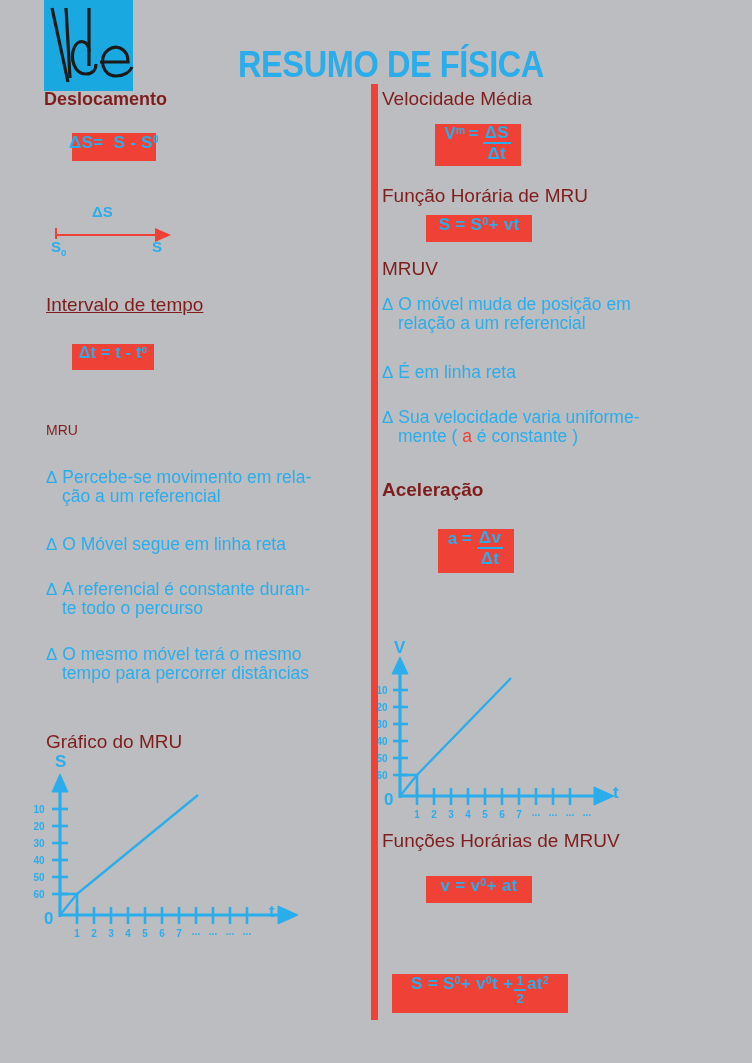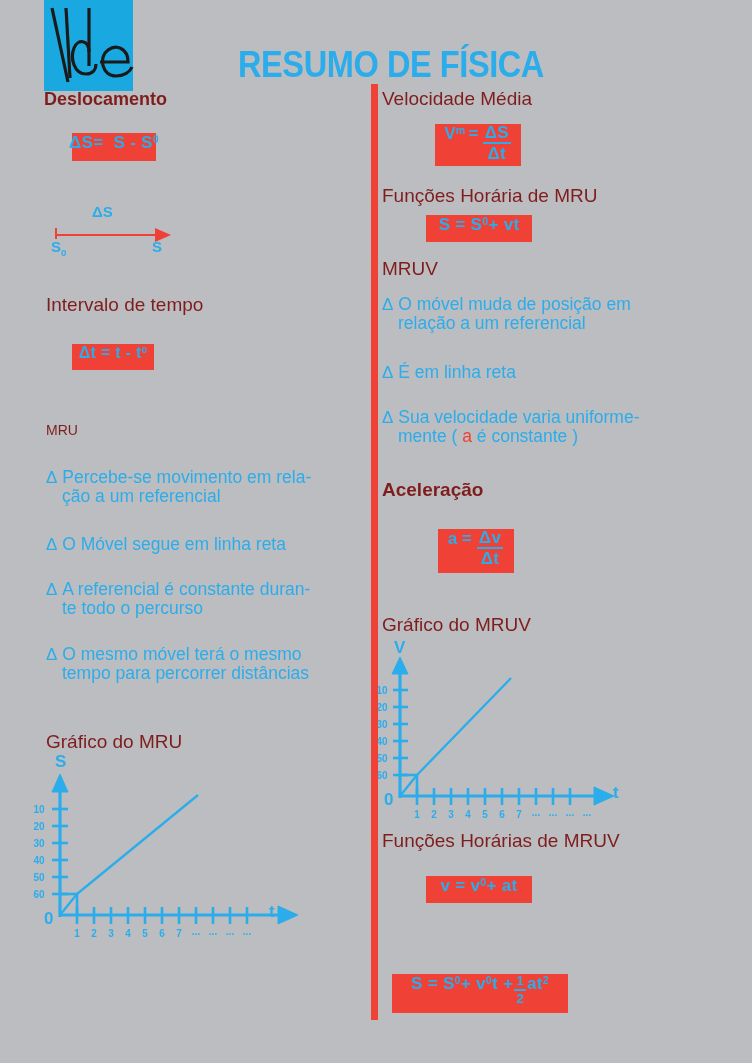--- a/index.html
+++ b/index.html
@@ -165,21 +165,21 @@
         <line x1="6" y1="23" x2="6" y2="34" stroke="#ef4136" stroke-width="2"></line>
         <line x1="6" y1="30" x2="108" y2="30" stroke="#ef4136" stroke-width="2"></line>
         <polygon points="105,23 121,30 105,37" fill="#ef4136"></polygon>
       </svg>
       <div class="ds-label" style="left:1px; top:33px;">
         <span>S</span><sub style="font-size:0.65em;">0</sub>
       </div>
       <div class="ds-label" style="left:102px; top:33px;">S</div>
     </div>
 
-    <div class="heading" style="left:46px; top:294px;">Intervalo de tempo</div>
+    <div class="heading" style="left:46px; top:294px;text-decoration:underline;">Intervalo de tempo</div>
 
     <div class="fbox" style="left:72px; top:344px; width:82px; height:26px; font-size:16px;">
       <span>Δt = t - t</span>
         <sub>0</sub>
     </div>
 
     <div class="heading" style="left:46px; top:422px; font-size:14px;">MRU</div>
 
     <div class="bullet" style="left:46px; top:468px; width:320px;">
       <span class="tri">Δ</span>
@@ -274,21 +274,21 @@
     <div class="fbox" style="left:57px; top:124px; width:86px; height:42px; font-size:17px;">
       <span>V</span>
         <sub>m</sub>
       <span style="margin:0 3px;">=</span>
       <span class="frac">
         <span class="num">ΔS</span>
         <span class="den">Δt</span>
       </span>
     </div>
 
-    <div class="heading" style="left:4px; top:185px;">Funções Horária de MRU</div>
+    <div class="heading" style="left:4px; top:185px;">Função Horária de MRU</div>
 
     <div class="fbox" style="left:48px; top:215px; width:106px; height:27px; font-size:17px;">
       <span>S = S</span>
         <sub>0</sub>
         <span> + vt</span>
     </div>
 
     <div class="heading" style="left:4px; top:258px;">MRUV</div>
 
     <div class="bullet" style="left:4px; top:295px; width:360px;">
@@ -312,21 +312,20 @@
 
     <div class="fbox" style="left:60px; top:529px; width:76px; height:44px; font-size:17px;">
       <span>a</span>
       <span style="margin:0 4px;">=</span>
       <span class="frac">
         <span class="num">Δv</span>
         <span class="den">Δt</span>
       </span>
     </div>
 
-    <div class="heading" style="left:4px; top:614px;">Gráfico do MRUV</div>
 
     <div class="graph" style="left:0px; top:640px; width:260px; height:185px;">
       <svg width="260" height="185" viewBox="0 0 260 185">
         <g stroke="#2badeb" fill="#2badeb">
           <line x1="22" y1="34" x2="22" y2="158" stroke-width="3.2"></line>
           <polygon points="14,34 22,17 30,34"></polygon>
           <line x1="22" y1="156" x2="216" y2="156" stroke-width="3.2"></line>
           <polygon points="216,147 236,156 216,165"></polygon>
           <line x1="15" y1="50" x2="30" y2="50" stroke-width="2.6"></line>
           <line x1="15" y1="67" x2="30" y2="67" stroke-width="2.6"></line>

